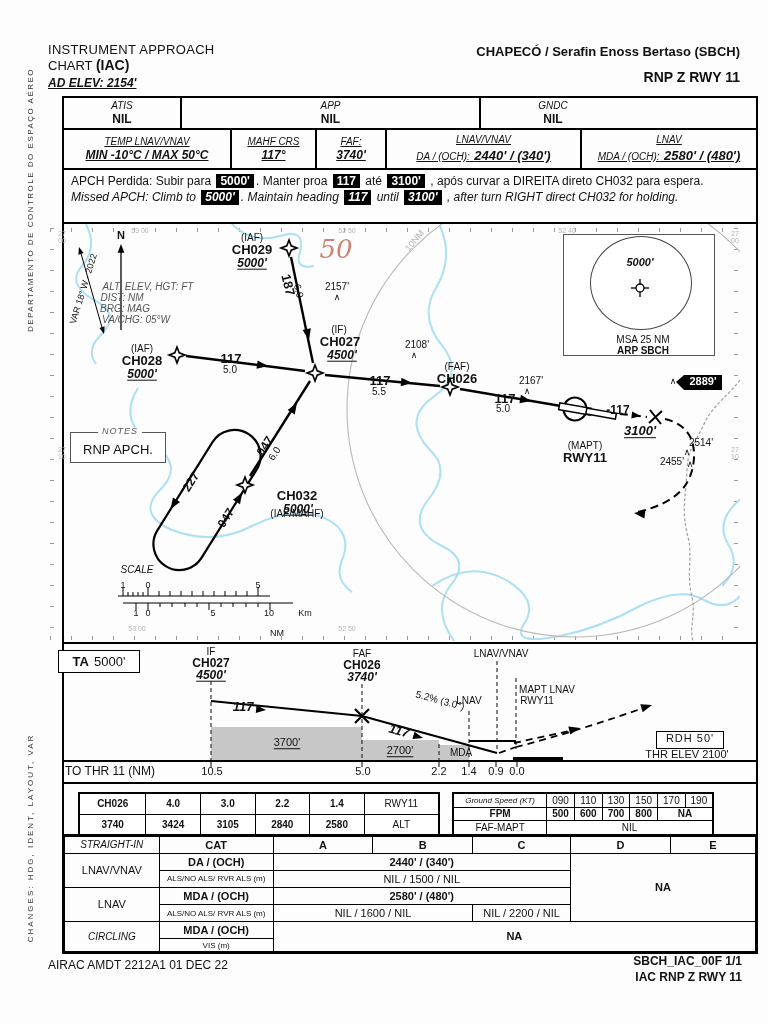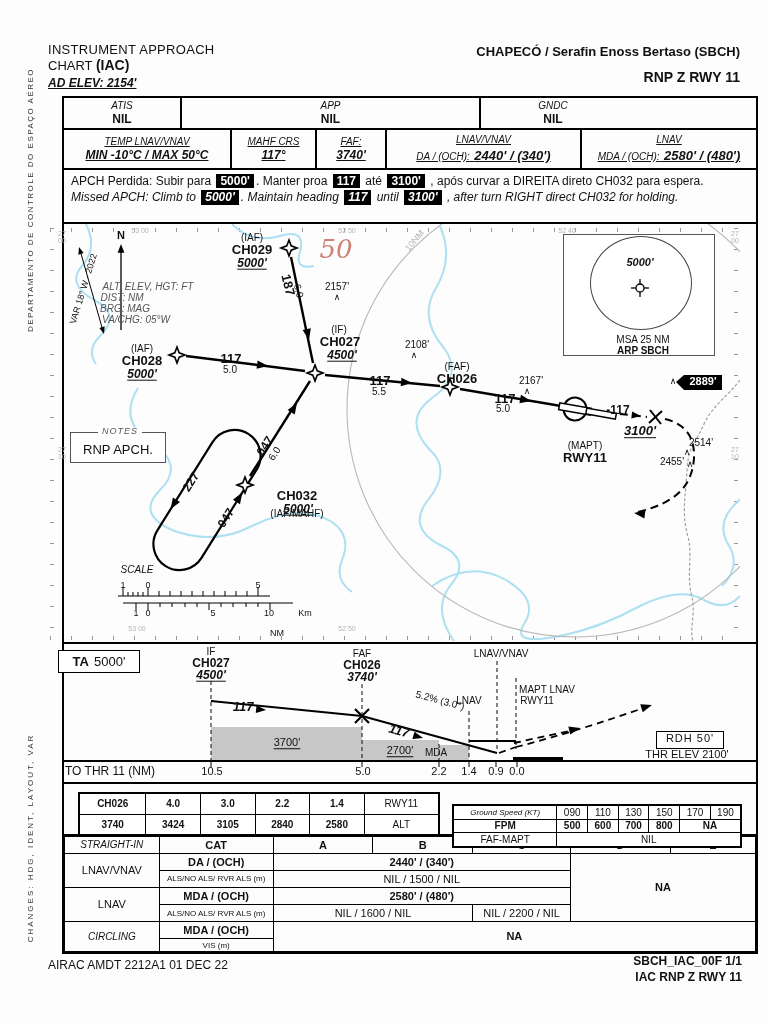--- a/index.html
+++ b/index.html
@@ -415,21 +415,21 @@
             <td class="b">3740</td>
             <td class="b">3424</td>
             <td class="b">3105</td>
             <td class="b">2840</td>
             <td class="b">2580</td>
             <td>ALT</td>
           </tr>
         </tbody>
       </table>
     </div>
-  <div class="tblwrap outer2" style="left:452px;top:792px;width:290px;height:44px;margin-top:12px;" id="gs-table">
+  <div class="tblwrap outer2" style="left:452px;top:792px;width:262px;height:44px;" id="gs-table">
       <table class="dt">
         <colgroup>
           <col style="width: 36%;">
           <col style="width: 10.7%;">
           <col style="width: 10.7%;">
           <col style="width: 10.7%;">
           <col style="width: 10.7%;">
           <col style="width: 10.7%;">
           <col style="width: 10.5%;">
         </colgroup>
@@ -546,21 +546,21 @@
       <div class="lbl z12 b i" style="left: 362px; top: 677px;">3740'</div>
       <div class="lbl z10" style="left: 501px; top: 654px;">LNAV/VNAV</div>
       <div class="lbl z10" style="left: 547px; top: 690px;">MAPT LNAV</div>
       <div class="lbl z10" style="left: 537px; top: 701px;">RWY11</div>
       <div class="lbl z10" style="left: 469px; top: 701px;">LNAV</div>
       <div class="lbl z13 b i" style="left: 243px; top: 707px;">117</div>
       <div class="lbl z13 b i" style="left: 399px; top: 731px; transform: translate(-50%, -50%) rotate(15deg);">117</div>
       <div class="lbl z10" style="left: 440px; top: 701px; transform: translate(-50%, -50%) rotate(15deg);">5.2% (3.0°)</div>
       <div class="lbl z11 u" style="left: 287px; top: 743px;">3700'</div>
       <div class="lbl z11 u" style="left: 400px; top: 751px;">2700'</div>
-      <div class="lbl z10" style="left: 436px; top: 753px;">MDA</div>
+      <div class="lbl z10" style="left: 461px; top: 753px;">MDA</div>
       <div class="lbl z11" style="left: 687px; top: 755px;">THR ELEV 2100'</div>
       <div class="lbl z12" style="left: 110px; top: 771px;">TO THR 11 (NM)</div>
       <div class="lbl z11" style="left: 212px; top: 772px;">10.5</div>
       <div class="lbl z11" style="left: 363px; top: 772px;">5.0</div>
       <div class="lbl z11" style="left: 439px; top: 772px;">2.2</div>
       <div class="lbl z11" style="left: 469px; top: 772px;">1.4</div>
       <div class="lbl z11" style="left: 496px; top: 772px;">0.9</div>
       <div class="lbl z11" style="left: 517px; top: 772px;">0.0</div>
     </div>
 

